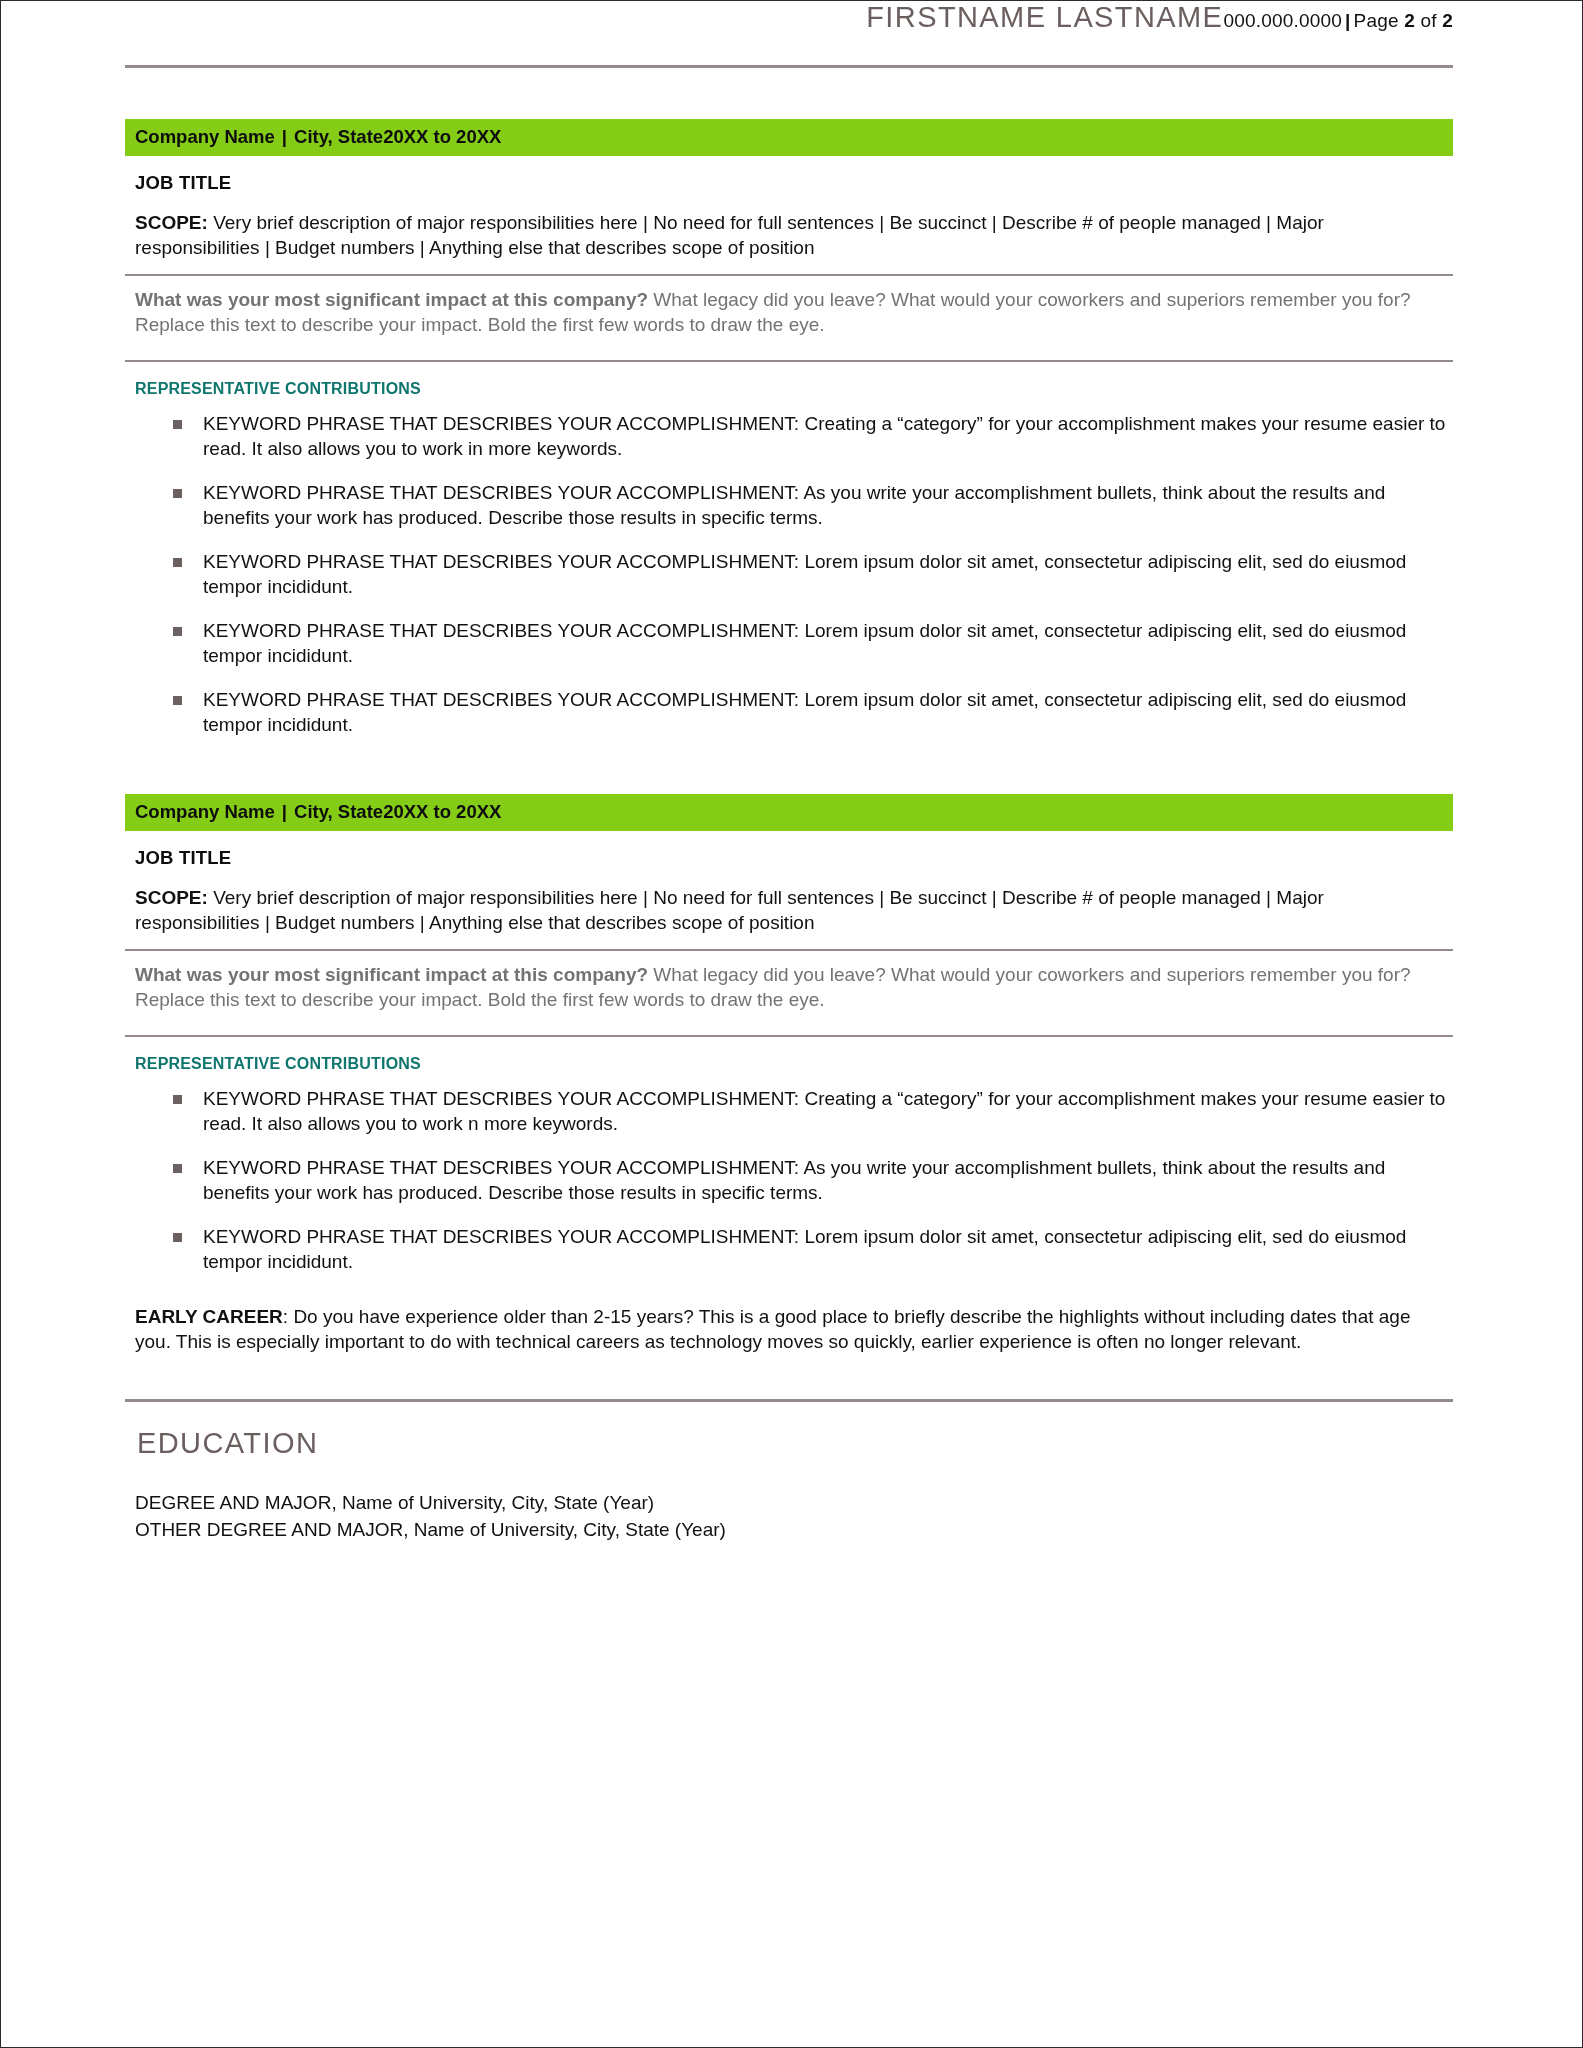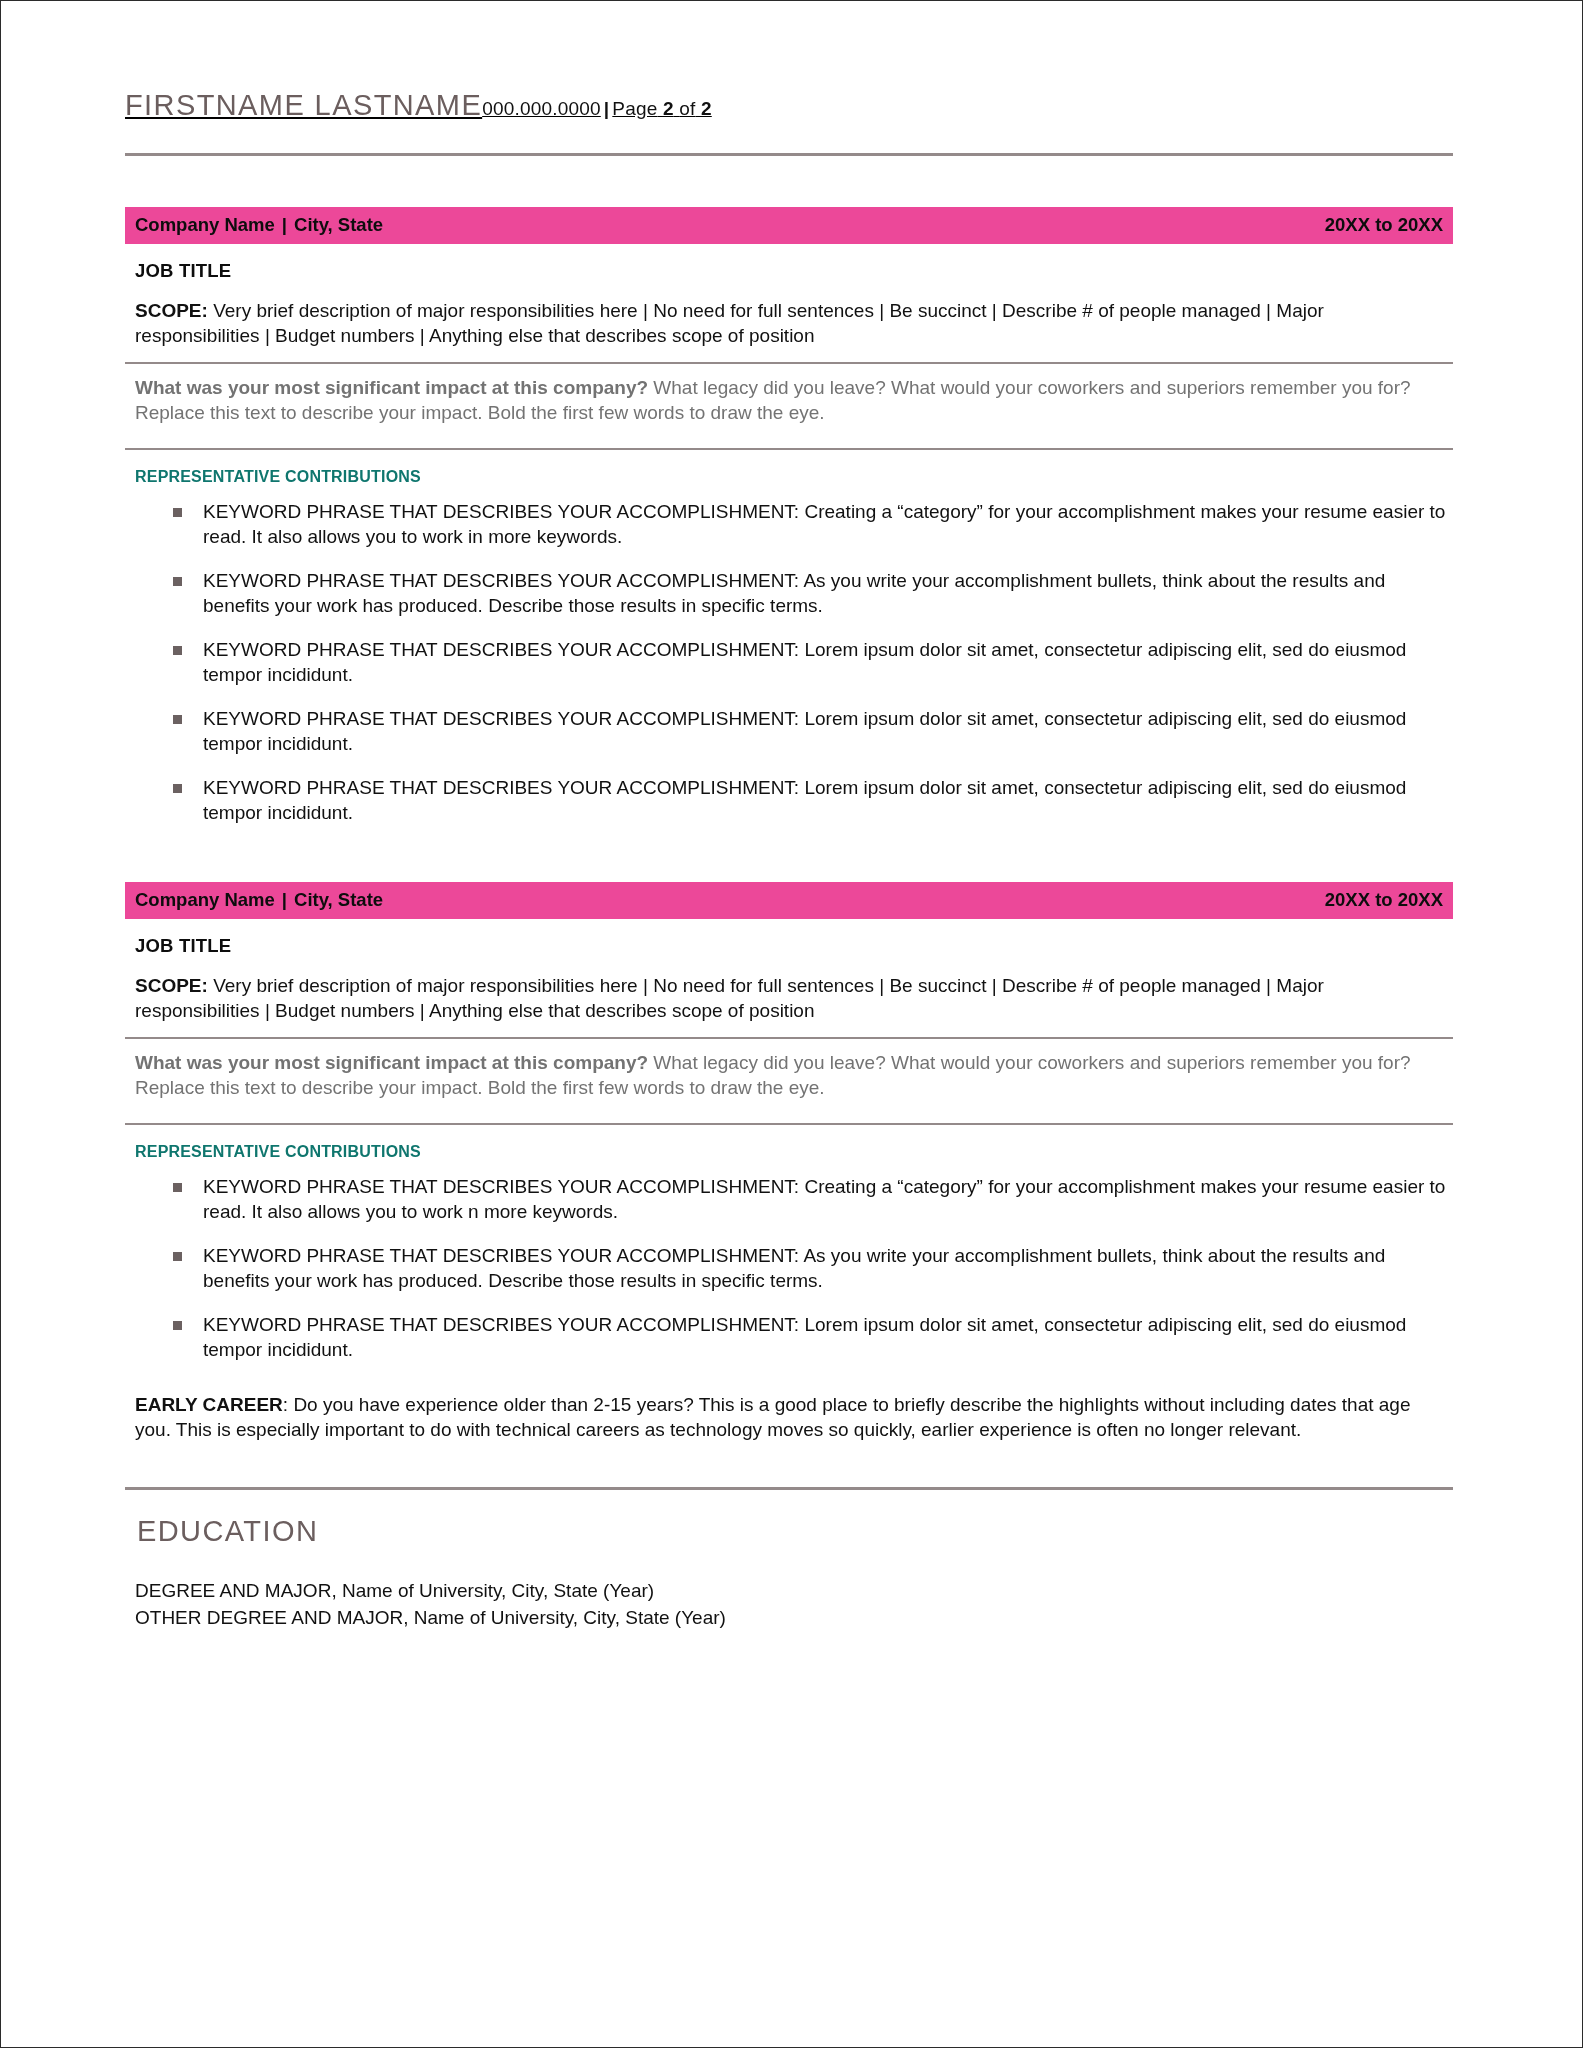--- a/index.html
+++ b/index.html
@@ -23,23 +23,21 @@
     position: absolute;
     left: 124px;
     top: 0;
     width: 1328px;
   }
 
   
   .doc-header {
     display: flex;
     align-items: baseline;
-    justify-content: flex-start;
-    padding-top: 88px;
-    text-decoration: underline;
+    justify-content: flex-end;
   }
   .person-name {
     font-size: 29px;
     letter-spacing: 1.4px;
     color: #6B5E5E;
     font-weight: 400;
     white-space: nowrap;
   }
   .header-right {
     font-size: 19px;
@@ -57,23 +55,23 @@
     margin-top: 31px;
     height: 3px;
     background: #948A8A;
   }
 
   
   .job { margin-top: 51px; }
   .job.second { margin-top: 57px; }
 
   .company-bar {
-    background: #ec4899;
+    background: #84cc16;
     display: flex;
-    justify-content: space-between;
+    justify-content: flex-start;
     align-items: center;
     padding: 7px 10px 8px 10px;
     box-sizing: border-box;
   }
   .company-left, .company-right {
     font-size: 18.5px;
     font-weight: bold;
     color: #0d0d0d;
     white-space: nowrap;
   }

